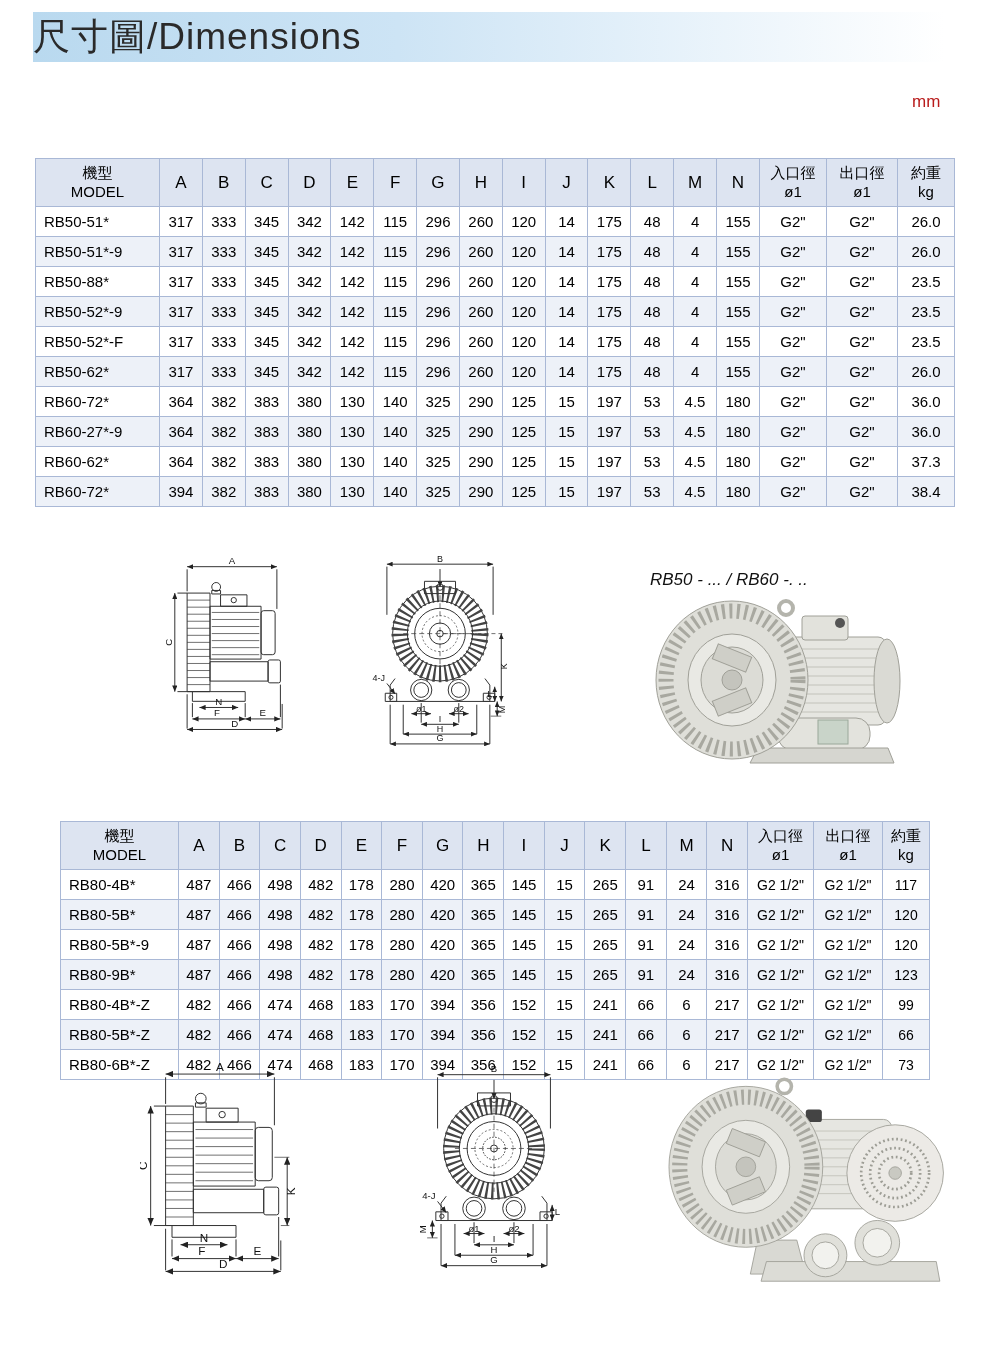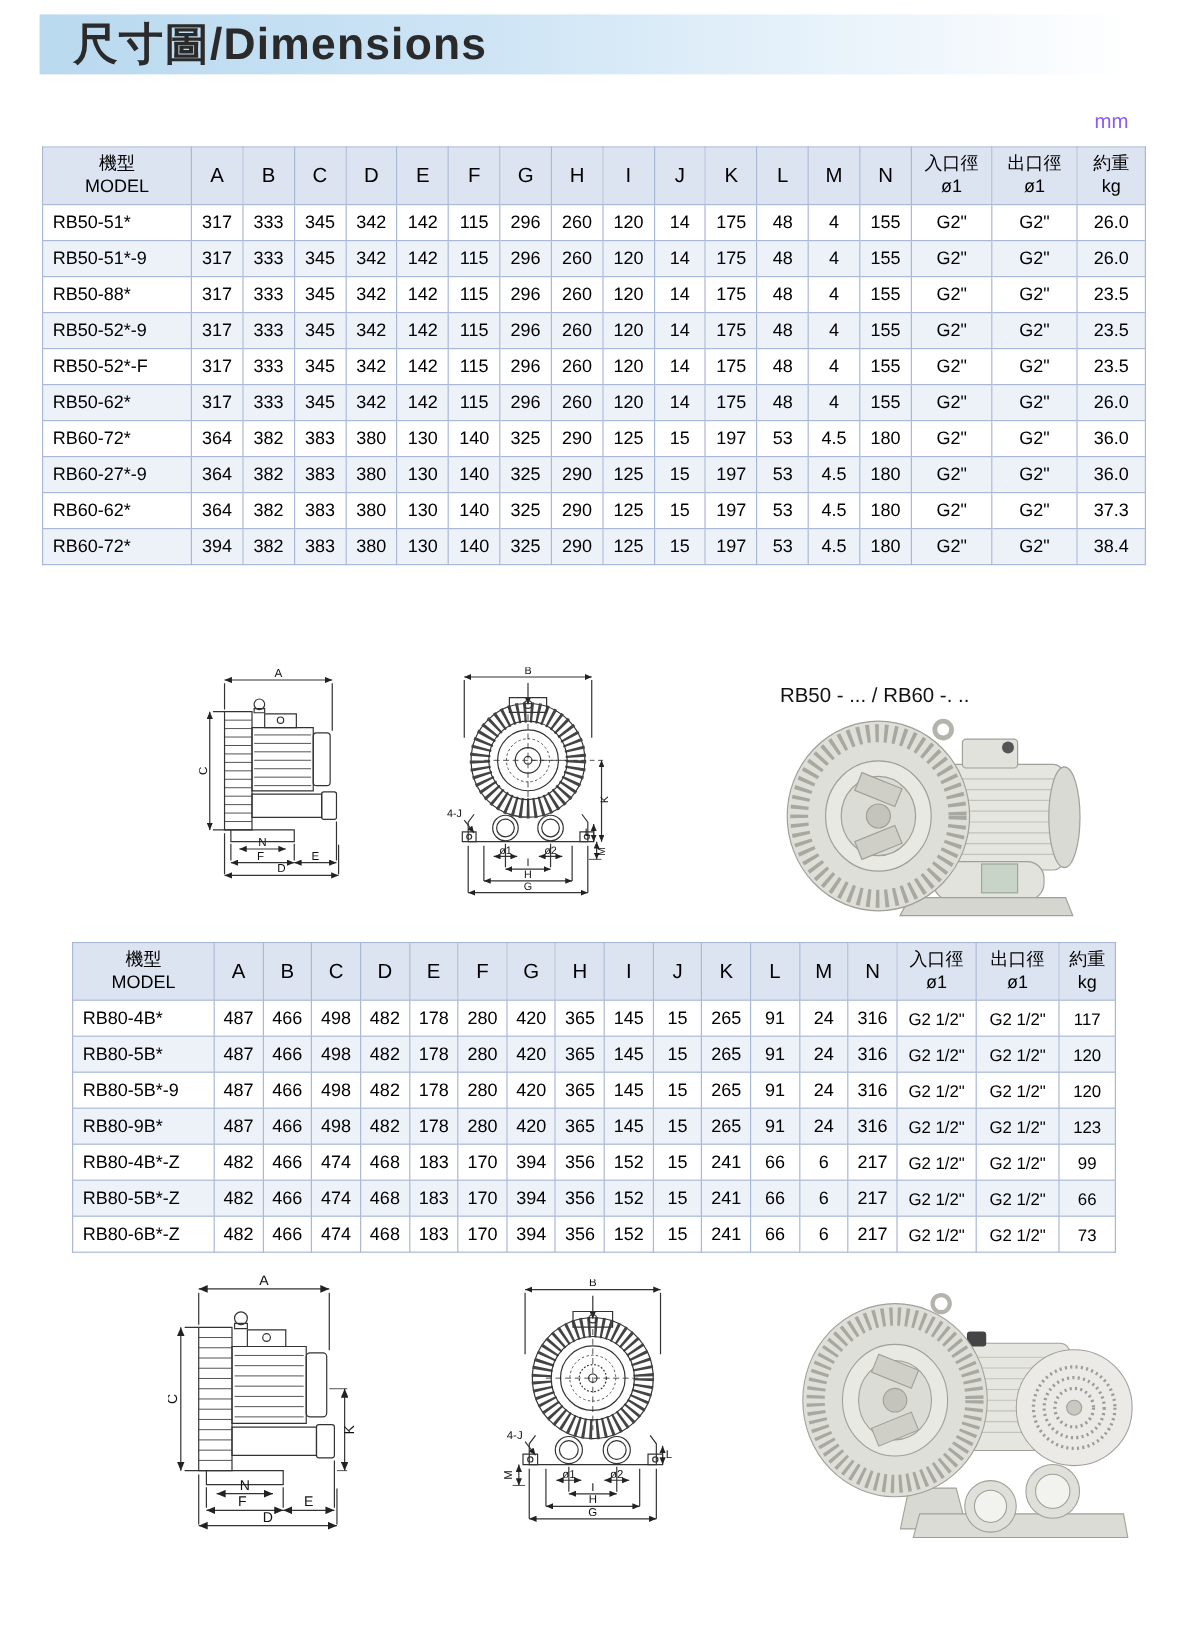--- a/index.html
+++ b/index.html
@@ -2,28 +2,28 @@
 <html style="--title-bar-start: #b9d9ef; --title-bar-end: #ffffff; --table-header-bg: #dde4f1; --row-alt-bg: #edf1f8; --table-border: #a9b8d6;"><head>
 <meta charset="utf-8">
 <style>
   html,body{margin:0;padding:0;background:#fff;}
   .page{position:relative;width:990px;height:1358px;background:#fff;
         font-family:"Liberation Sans",sans-serif;color:#000;overflow:hidden;}
 
   
   .title-bar{position:absolute;left:33px;top:12px;width:912px;height:50px;
              background:linear-gradient(90deg,var(--title-bar-start) 0%,#cde4f5 40%,var(--title-bar-end) 100%);}
-  .title-bar h1{margin:0;padding-left:28px;font-size:37px;line-height:50px;
-                font-weight:bold;color:#2a2a2a;letter-spacing:1px;}
-
-  .unit-label{position:absolute;left:912px;top:92px;font-size:17px;color:#8b5cf6;}
+  .title-bar h1{margin:0;padding-left:0;font-size:37px;line-height:50px;
+                font-weight:normal;color:#2a2a2a;letter-spacing:1px;}
+
+  .unit-label{position:absolute;left:912px;top:92px;font-size:17px;color:#b91c1c;}
 
   
   table.dim-table{position:absolute;border-collapse:collapse;table-layout:fixed;
-                  text-align:center;font-size:15px;color:#000;background:#fff;}
+                  text-align:center;font-size:15px;color:#000;background:#fff;margin-top:36px;}
   .dim-table th,.dim-table td{border:1px solid var(--table-border);padding:0;overflow:hidden;white-space:nowrap;}
   .dim-table th{background:var(--table-header-bg);font-weight:normal;height:47px;}
   .dim-table th div{line-height:1.25;font-size:15px;}
   .dim-table th.single div{font-size:17px;}
   .dim-table td{height:29px;font-size:15px;}
   .dim-table td.model{text-align:left;padding-left:8px;}
   .dim-table tbody tr:nth-child(even){background:var(--row-alt-bg);}
 
   .t1{left:35px;top:122px;width:920px;}
   .t1 th:first-child{width:123px;}
@@ -34,21 +34,21 @@
   .t2{left:60px;top:785px;width:870px;}
   .t2 th:first-child{width:117px;}
   .t2 th:nth-child(16){width:65px;}
   .t2 th:nth-child(17){width:68px;}
   .t2 th:nth-child(18){width:46px;}
   .t2 td:nth-child(n+16){font-size:14px;}
 
   
   .abs{position:absolute;}
   svg text{font-family:"Liberation Sans",sans-serif;font-size:11px;fill:#111;}
-  .caption{position:absolute;font-size:17px;color:#111;}
+  .caption{position:absolute;font-size:17px;color:#111;font-style:italic;}
   .draw line,.draw path,.draw rect,.draw circle,.draw ellipse{vector-effect:non-scaling-stroke;}
 </style>
 </head>
 <body>
 
 <div class="page">
 
   <div class="title-bar">
     <h1>尺寸圖/Dimensions</h1>
   </div>

